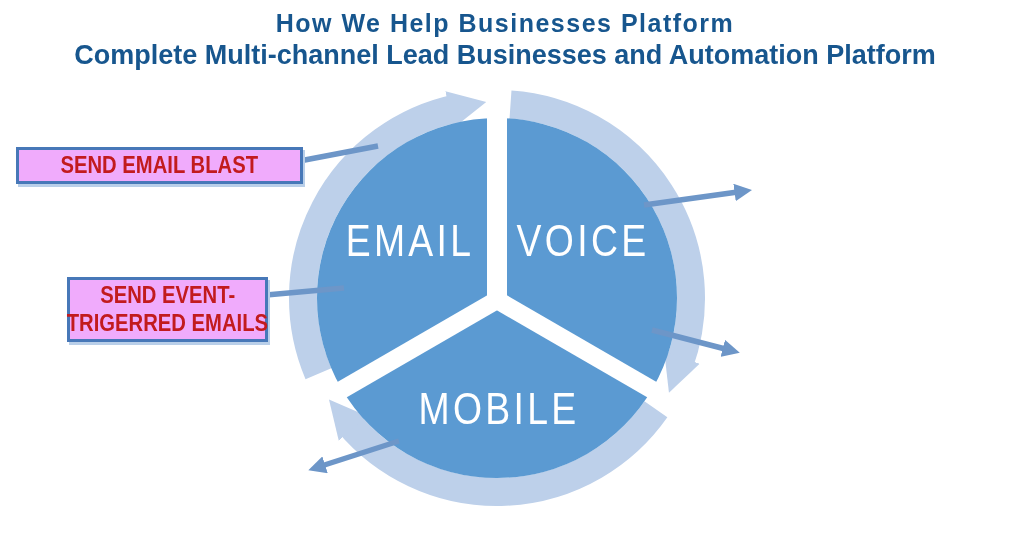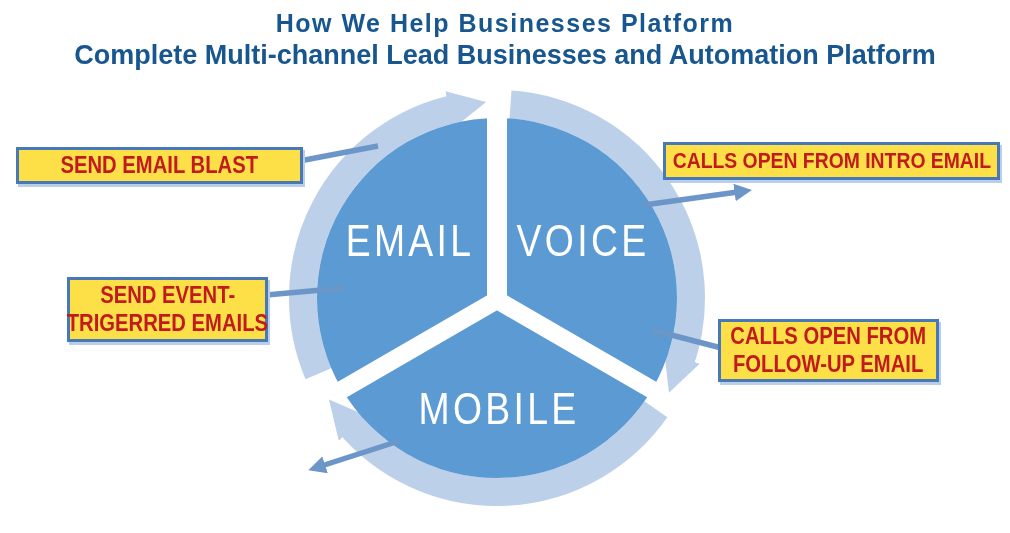--- a/index.html
+++ b/index.html
@@ -28,21 +28,21 @@
   
   .seg-label{
     position:absolute;color:#ffffff;
     font-size:45px;font-weight:normal;letter-spacing:4px;
     white-space:nowrap;
     transform:translate(-50%,-50%) scaleX(0.83);
   }
   
   .callout{
     position:absolute;
-    background:#fde047;
+    background:#f0abfc;
     border:3px solid #4778b8;
     box-shadow:2px 3px 0 #b9cfe9;
     display:flex;flex-direction:column;
     align-items:center;justify-content:center;
     box-sizing:border-box;
     text-align:center;
   }
   .callout .line{
     display:block;
     color:#c21b1e;font-weight:bold;font-size:23px;
@@ -106,22 +106,15 @@
   <div class="callout" style="left:16px;top:147px;width:287px;height:37px;">
     <span class="line">SEND EMAIL BLAST</span>
   </div>
 
   <div class="callout" style="left:67px;top:277px;width:201px;height:65px;">
     <span class="line">SEND EVENT-</span>
     <span class="line">TRIGERRED EMAILS</span>
   </div>
 
 
-  <div class="callout small" style="left:663px;top:142px;width:337px;height:38px;">
-    <span class="line">CALLS OPEN FROM INTRO EMAIL</span>
-  </div>
 
-  <div class="callout" style="left:718px;top:319px;width:221px;height:63px;">
-    <span class="line">CALLS OPEN FROM</span>
-    <span class="line">FOLLOW-UP EMAIL</span>
-  </div>
 
 </div>
 
 </body></html>

